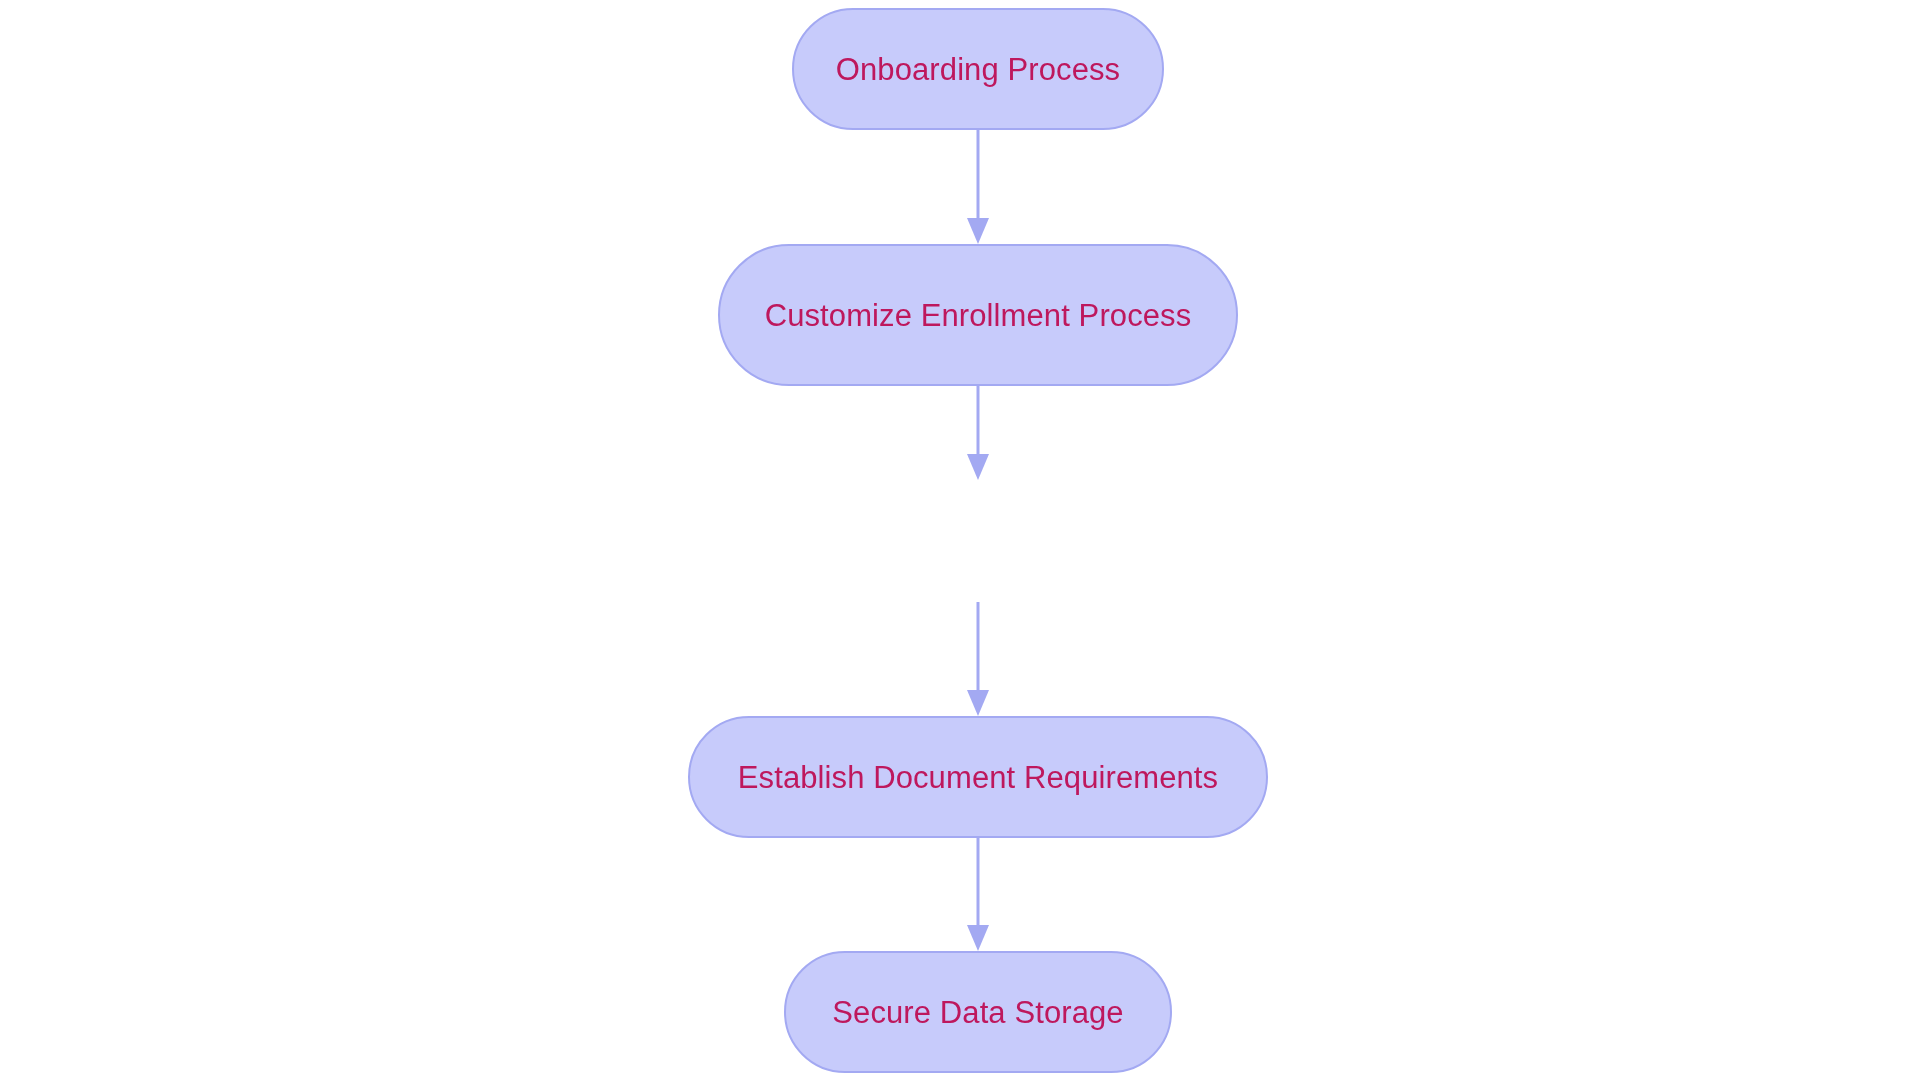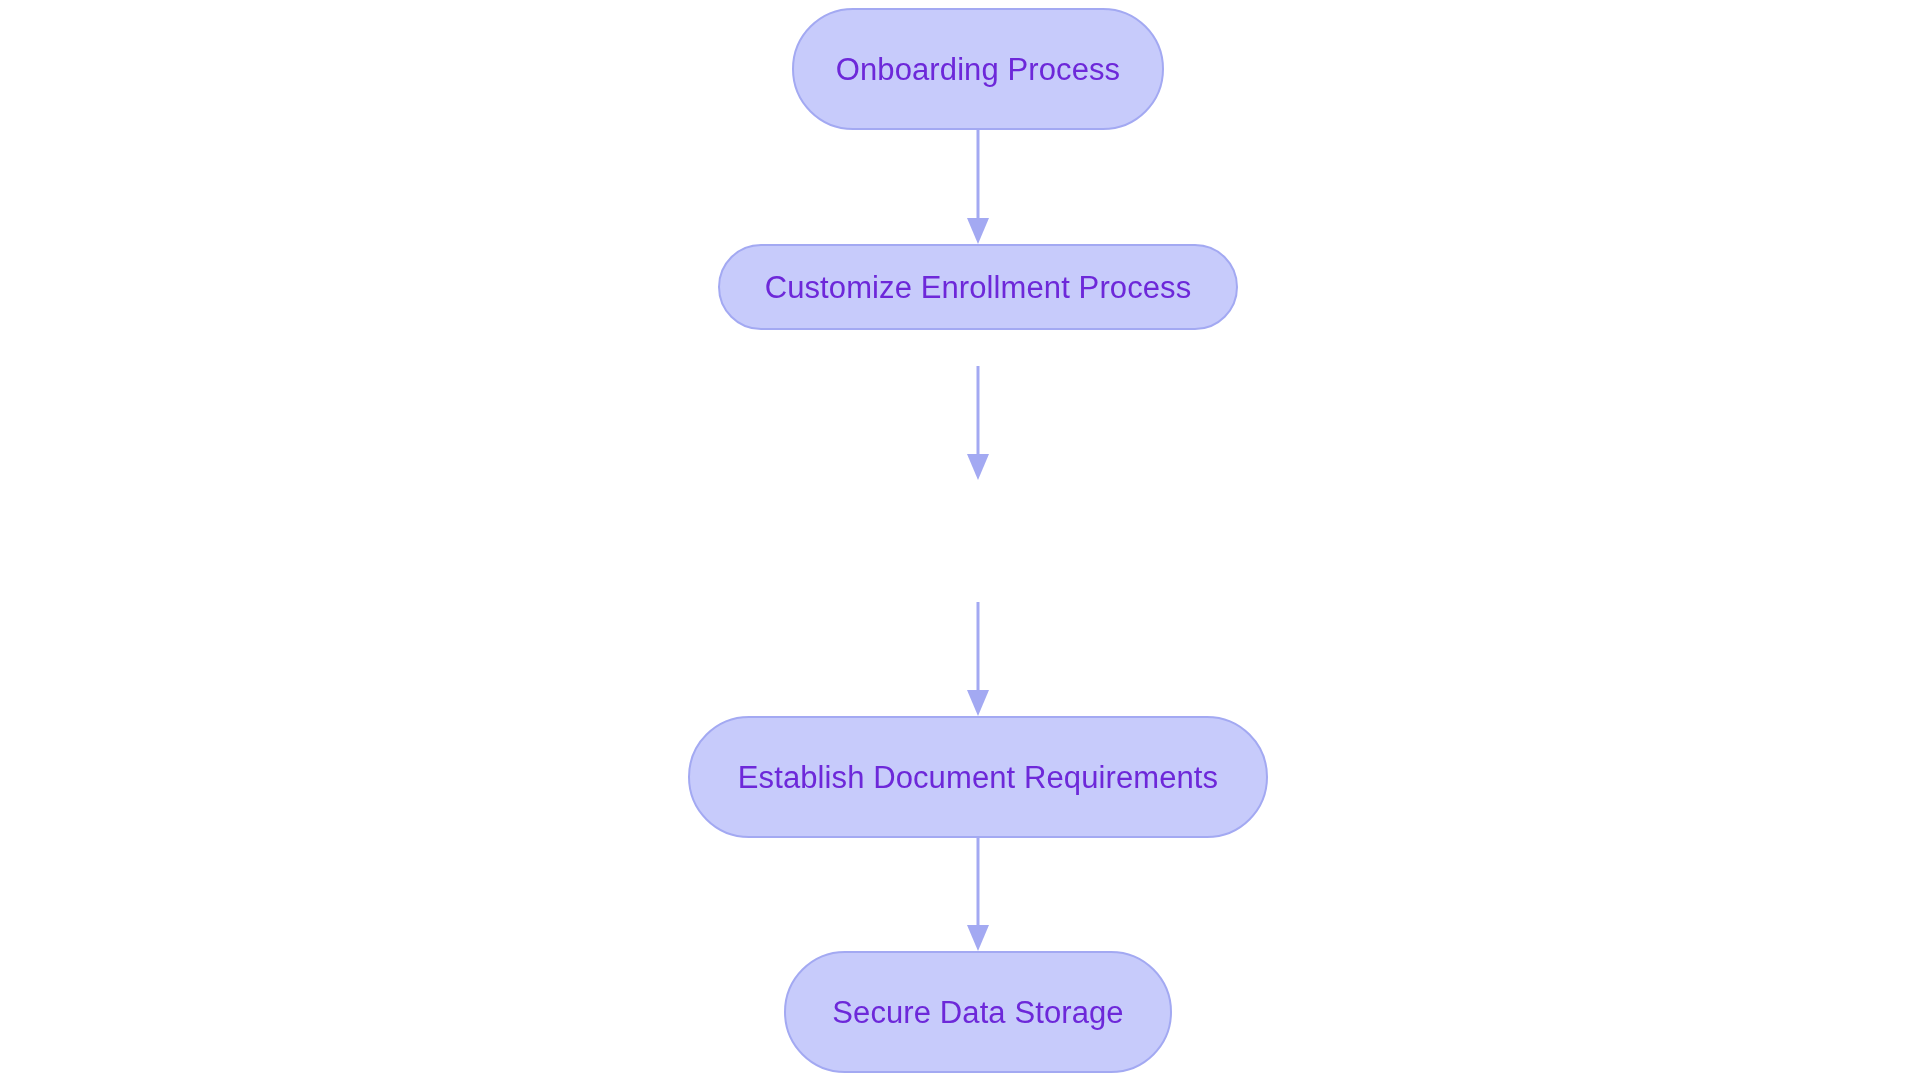--- a/index.html
+++ b/index.html
@@ -28,21 +28,21 @@
     display: flex;
     align-items: center;
     justify-content: center;
     background: #c7cbfb;
     border: 2px solid #a3a9f2;
     border-radius: 999px;
     transform: translateX(-50%);
   }
 
   .flow-node-label {
-    color: #6d28d9;
+    color: #be185d;
     font-family: "Liberation Sans", sans-serif;
     font-weight: 400;
     font-size: 31px;
     line-height: 1;
     letter-spacing: 0.1px;
     white-space: nowrap;
     text-align: left;
     -webkit-font-smoothing: antialiased;
   }
 
@@ -78,21 +78,21 @@
       <line class="edge-line" x1="17" y1="0" x2="17" y2="89"></line>
       <polygon class="edge-head" points="6,88 28,88 17,114"></polygon>
     </svg>
     <svg class="flow-edge" width="34" height="113" viewBox="0 0 34 113" style="left: 978px; top: 838px;">
       <line class="edge-line" x1="17" y1="0" x2="17" y2="88"></line>
       <polygon class="edge-head" points="6,87 28,87 17,113"></polygon>
     </svg>
     <div class="flow-node" style="left: 978px; top: 8px; width: 372px; height: 122px;">
       <span class="flow-node-label">Onboarding Process</span>
     </div>
-    <div class="flow-node" style="left: 978px; top: 244px; width: 520px; height: 86px;">
+    <div class="flow-node" style="left: 978px; top: 244px; width: 520px; height: 142px;">
       <span class="flow-node-label">Customize Enrollment Process</span>
     </div>
     <div class="flow-node" style="left: 978px; top: 951px; width: 388px; height: 122px;">
       <span class="flow-node-label">Secure Data Storage</span>
     </div>
     <div class="flow-node" style="left: 978px; top: 716px; width: 580px; height: 122px;">
       <span class="flow-node-label">Establish Document Requirements</span>
     </div>
   </div>
 

